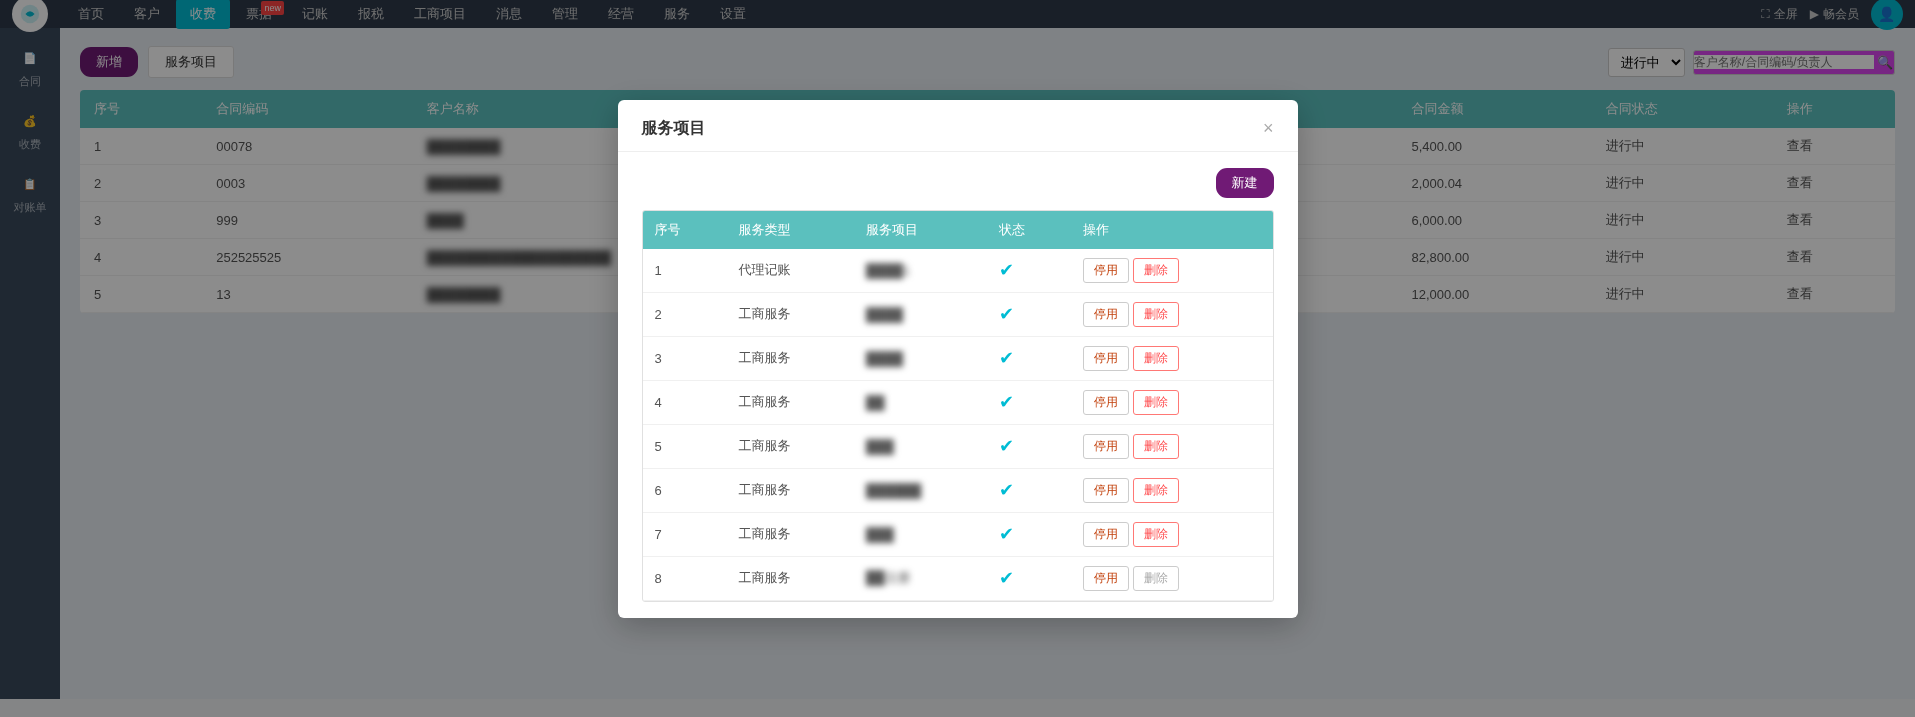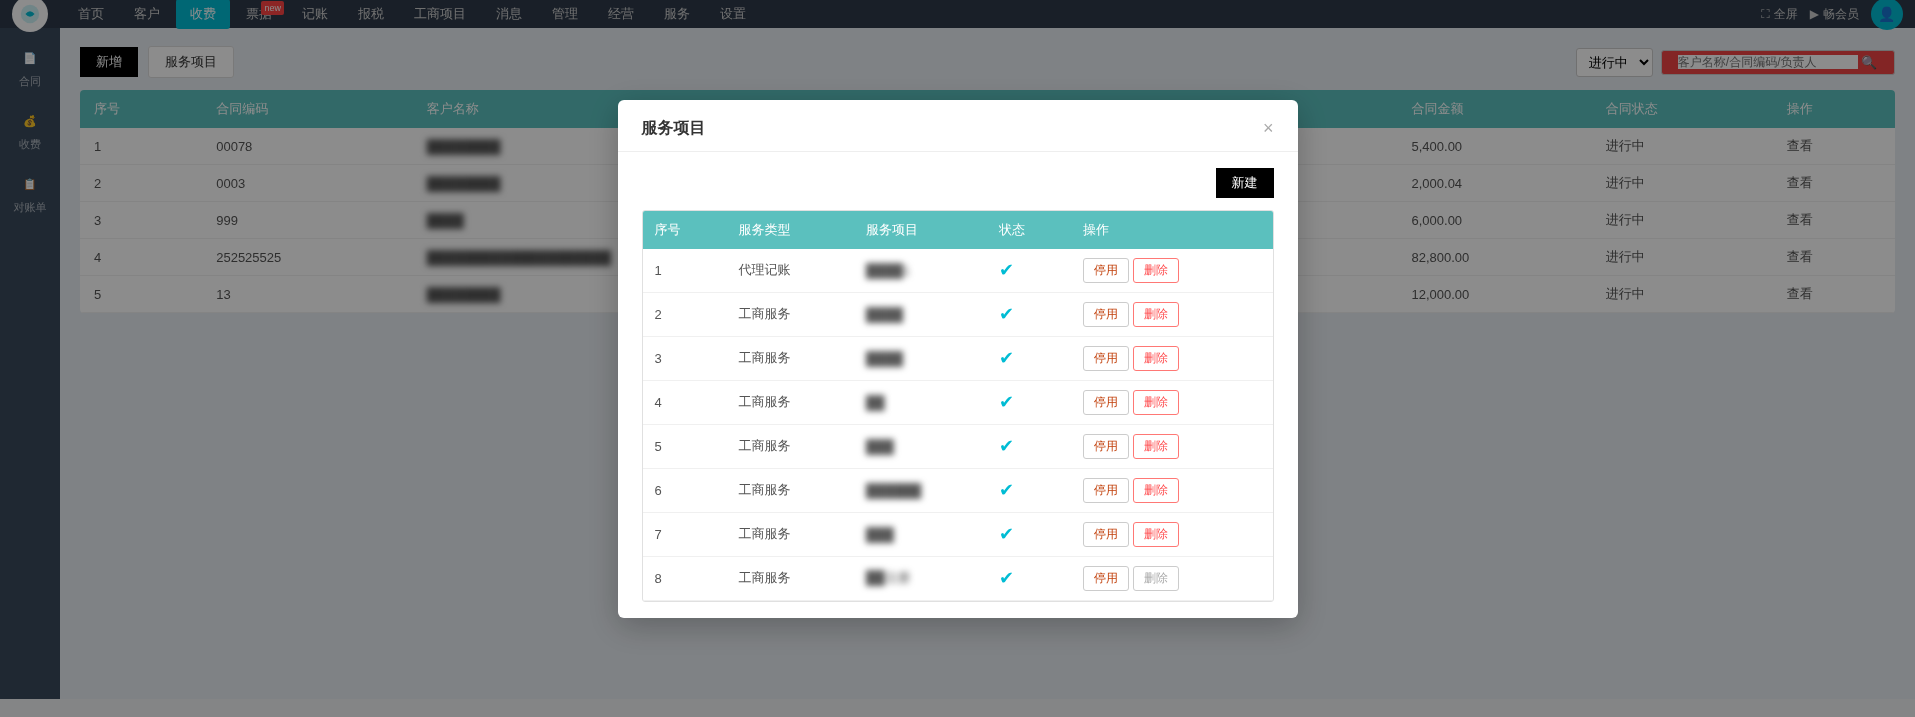--- a/index.html
+++ b/index.html
@@ -122,25 +122,25 @@
     }
 
     
     .toolbar {
       display: flex;
       align-items: center;
       gap: 10px;
       margin-bottom: 12px;
     }
     .btn-orange {
-      background: #000000;
+      background: #701a75;
       color: #fff;
       border: none;
       padding: 6px 16px;
-      border-radius: 0;
+      border-radius: 11px;
       cursor: pointer;
       font-size: 13px;
     }
     .btn-white {
       background: #fff;
       color: #333;
       border: 1px solid #ddd;
       padding: 6px 16px;
       border-radius: 3px;
       cursor: pointer;
@@ -158,22 +158,22 @@
       border: 1px solid #ccc;
       border-radius: 3px;
       font-size: 13px;
       background: #fff;
     }
     .search-input-wrap {
       display: flex;
       align-items: center;
       border: 1px solid #ccc;
       border-radius: 3px;
-      background: #ef4444;
-      padding: 4px 16px;
+      background: #d946ef;
+      padding: 4px 0;
       gap: 4px;
     }
     .search-input-wrap input {
       border: none;
       outline: none;
       font-size: 12px;
       width: 180px;
       color: #999;
     }
 

